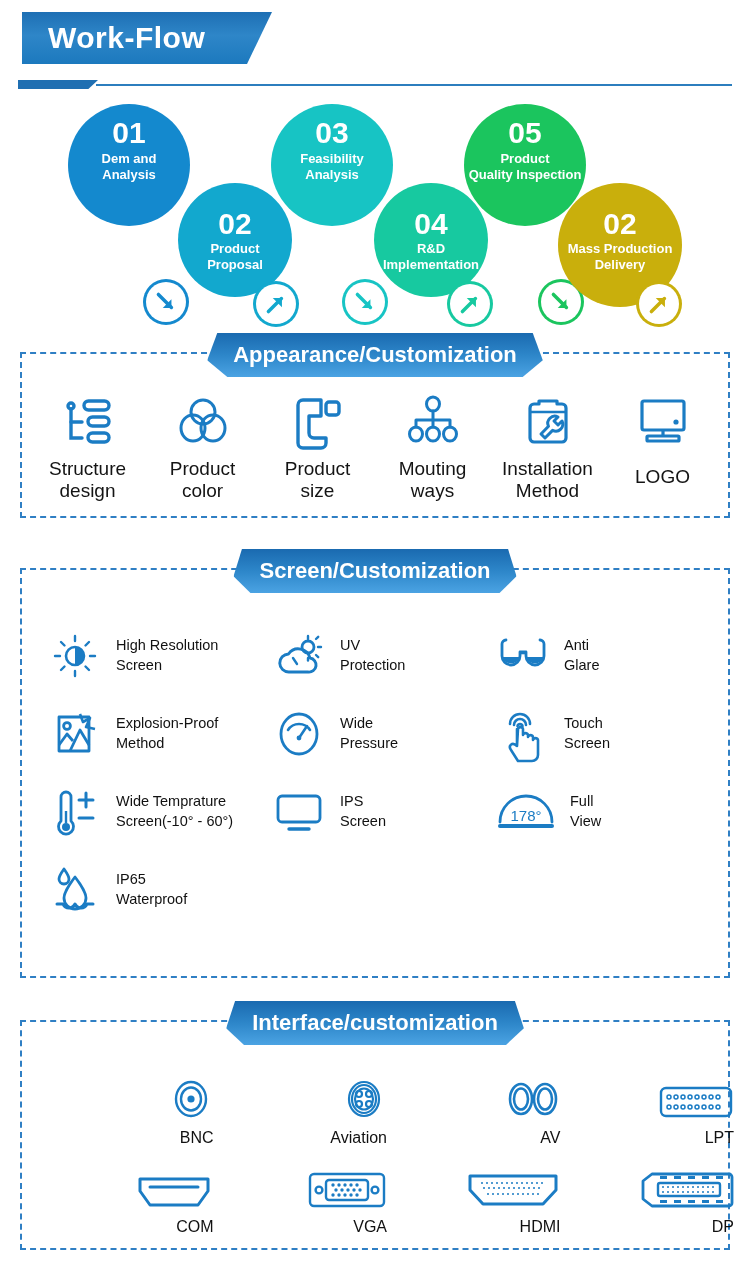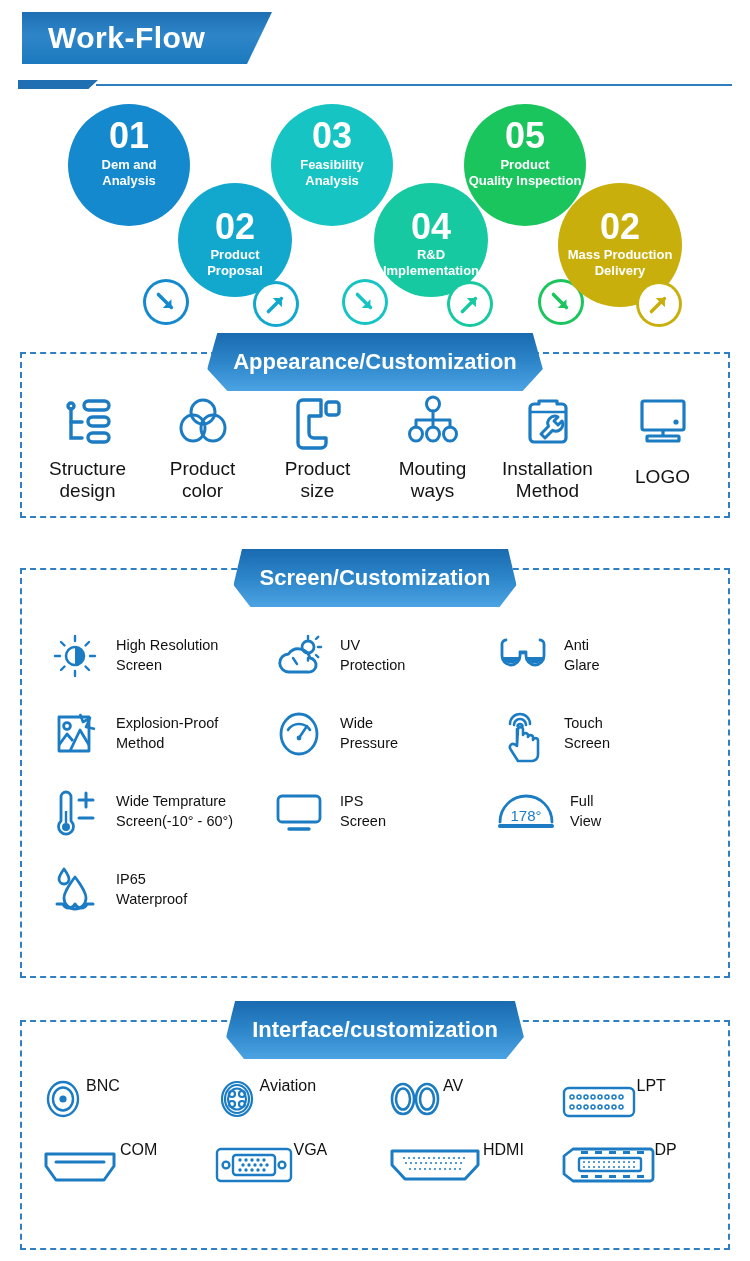--- a/index.html
+++ b/index.html
@@ -37,33 +37,33 @@
   }
 
   
   .flow { position: absolute; left: 0; top: 96px; width: 750px; height: 215px; }
   .circ {
     position: absolute; border-radius: 50%;
     display: flex; flex-direction: column;
     align-items: center; justify-content: flex-start;
     color: #ffffff; text-align: center;
   }
-  .circ .num { font-size: 36px; font-weight: bold; line-height: 1.0; }
+  .circ .num { font-size: 30px; font-weight: bold; line-height: 1.0; }
   .circ .lbl { font-size: 13px; font-weight: bold; line-height: 1.22; white-space: nowrap; }
   .badge {
     position: absolute; width: 40px; height: 40px; border-radius: 50%;
     background: #ffffff; display: flex; align-items: center; justify-content: center;
   }
   .badge svg { width: 26px; height: 26px; display: block; }
 
   
   .section { position: absolute; border: 2px dashed #2F7FC4; }
   .sec-banner {
     position: absolute; top: -21px; left: 50%; transform: translateX(-50%);
-    height: 58px; padding: 0 26px;
+    height: 44px; padding: 0 26px;
     background: linear-gradient(180deg, #1A6AB0 0%, #2D86C9 50%, #4BA3E3 100%);
     border-radius: 8px 8px 14px 14px;
     -webkit-clip-path: polygon(3% 0, 97% 0, 100% 62%, 94% 100%, 6% 100%, 0 62%);
     clip-path: polygon(3% 0, 97% 0, 100% 62%, 94% 100%, 6% 100%, 0 62%);
     display: flex; align-items: center; justify-content: center;
     white-space: nowrap;
   }
   .sec-banner span { color: #ffffff; font-size: 22px; font-weight: bold; }
 
   
@@ -94,21 +94,21 @@
   .feat .ico { width: 58px; min-width: 58px; height: 56px;
                display: flex; align-items: center; justify-content: center; }
   .feat .cap { font-size: 14.5px; color: #111111; line-height: 1.35; white-space: pre-line; }
 
   
   .port-grid {
     position: absolute; left: 18px; top: 48px; width: 694px;
     display: grid; grid-template-columns: repeat(4, 1fr);
     row-gap: 12px;
   }
-  .port { display: flex; align-items: flex-start; }
+  .port { display: flex; flex-direction: column; align-items: flex-end; }
   .port .ico { height: 52px; display: flex; align-items: flex-end; justify-content: center; }
   .port .cap { margin-top: 7px; font-size: 16px; color: #111111; }
 
   svg { overflow: visible; }
 </style>
 </head>
 <body>
 
 <div class="page">
 

